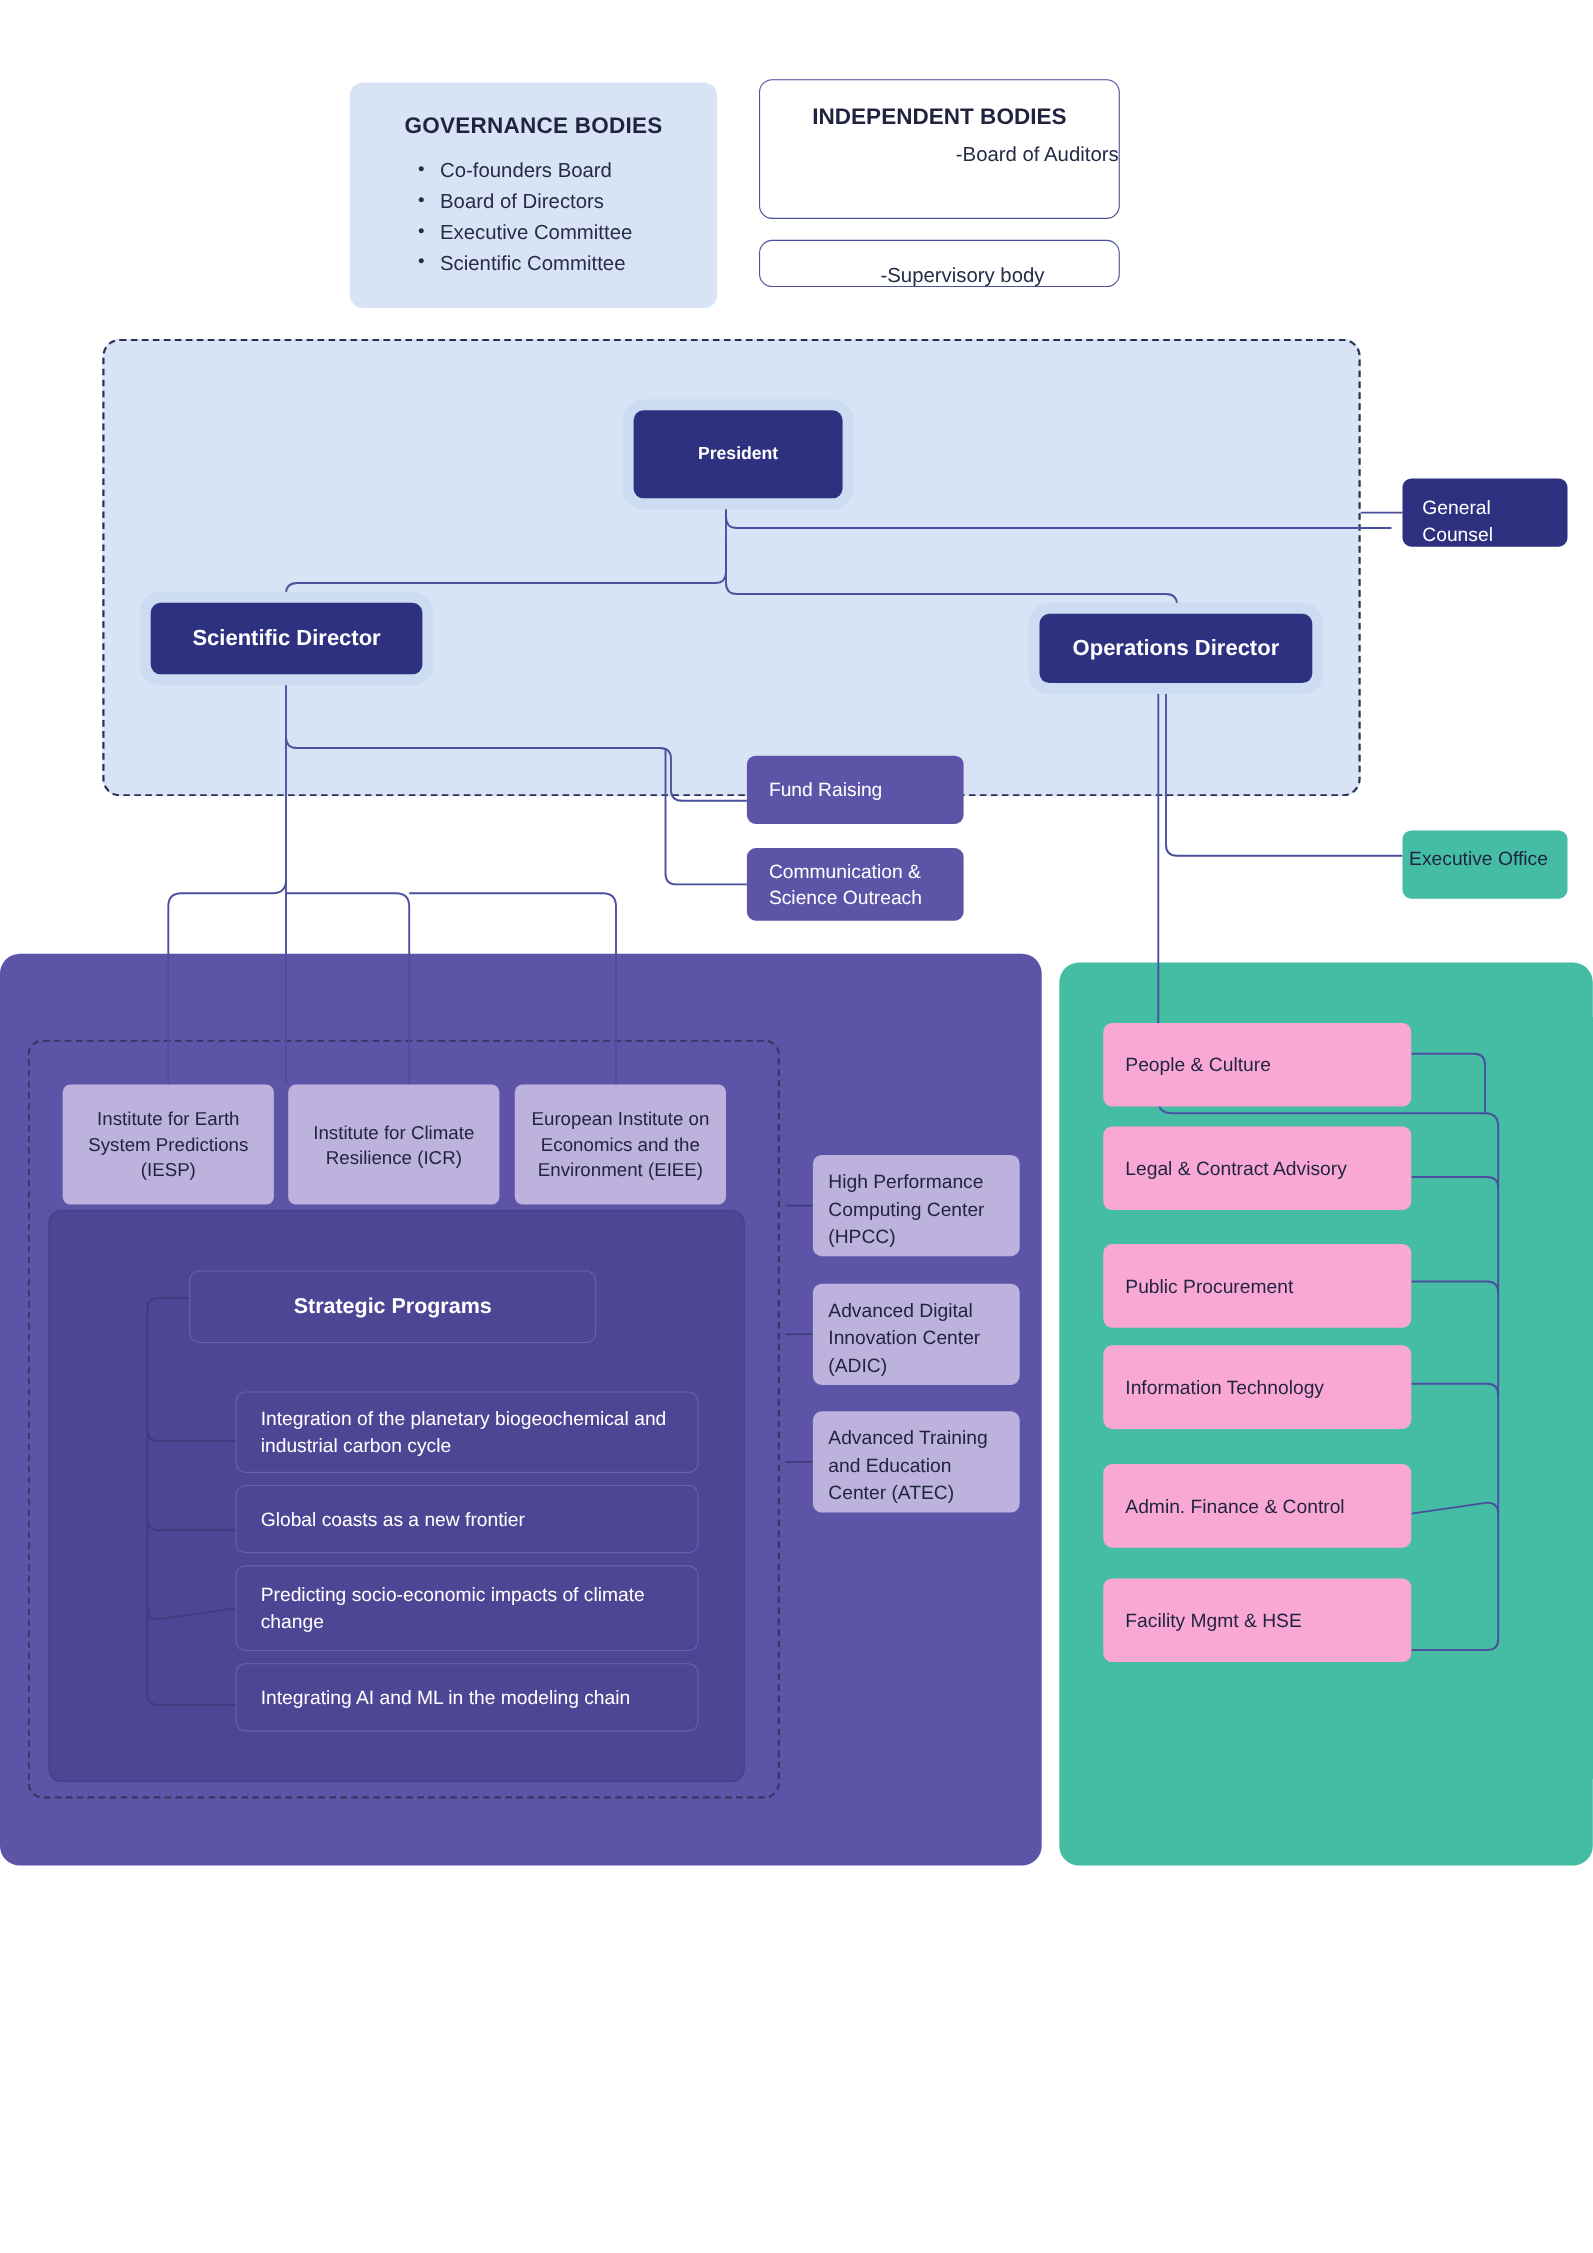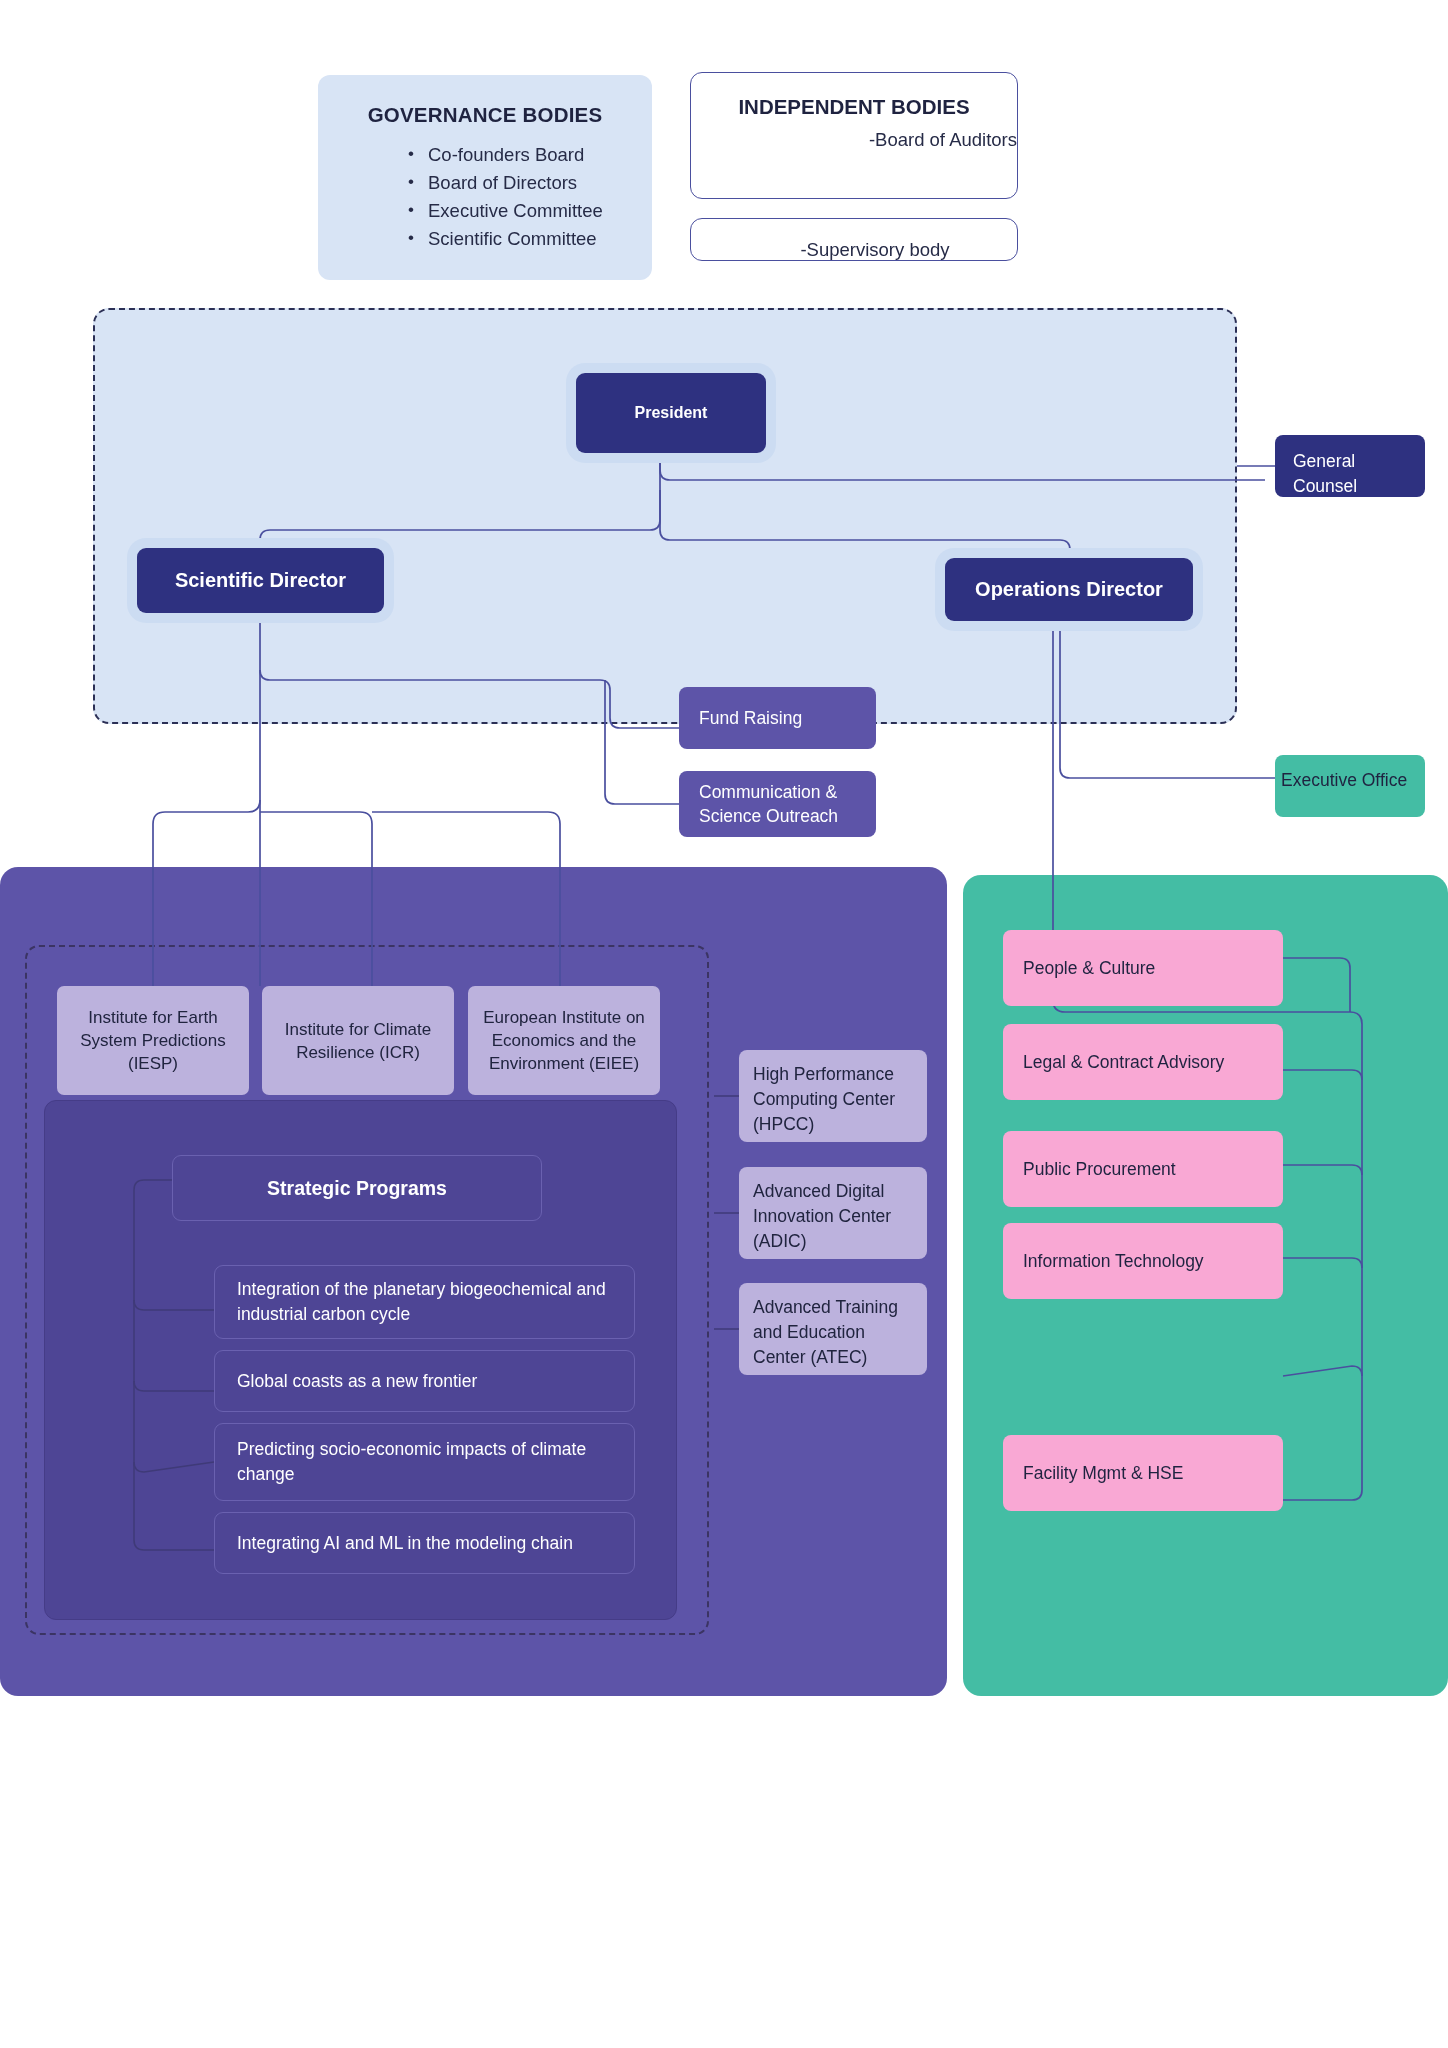--- a/index.html
+++ b/index.html
@@ -25,21 +25,21 @@
     padding: 28px 0 0 0;
   }
   #governance-title {
     text-align: center;
     font-size: 20.5px;
     font-weight: bold;
     letter-spacing: .2px;
     color: #1f2340;
     margin-bottom: 14px;
   }
-  #governance-list { list-style: none; padding-left: 90px; }
+  #governance-list { list-style: none; padding-left: 62px; }
   #governance-list li {
     font-size: 18.5px;
     line-height: 28px;
     color: #262b47;
     position: relative;
     padding-left: 20px;
   }
   #governance-list li::before {
     content: "\2022";
     position: absolute; left: 0; top: -1px;
@@ -373,17 +373,20 @@
   </div>
   <div class="abs ops-unit" id="ops-unit-1">
     <span>Legal &amp; Contract Advisory</span>
   </div>
   <div class="abs ops-unit" id="ops-unit-2">
     <span>Public Procurement</span>
   </div>
   <div class="abs ops-unit" id="ops-unit-3">
     <span>Information Technology</span>
   </div>
+  <div class="abs ops-unit" id="ops-unit-4">
+    <span>Admin. Finance &amp; Control</span>
+  </div>
   <div class="abs ops-unit" id="ops-unit-5">
     <span>Facility Mgmt &amp; HSE</span>
   </div>
 
 </div>
 
 </body></html>

